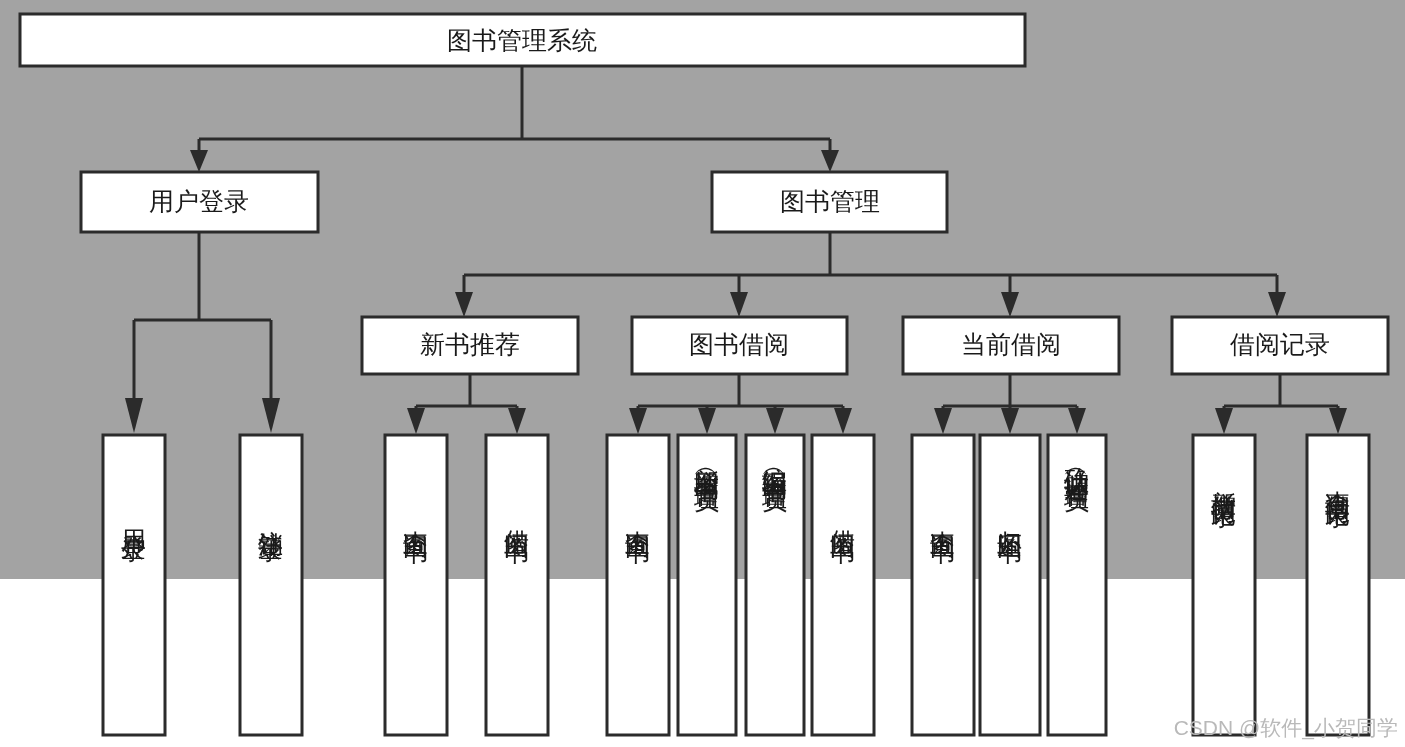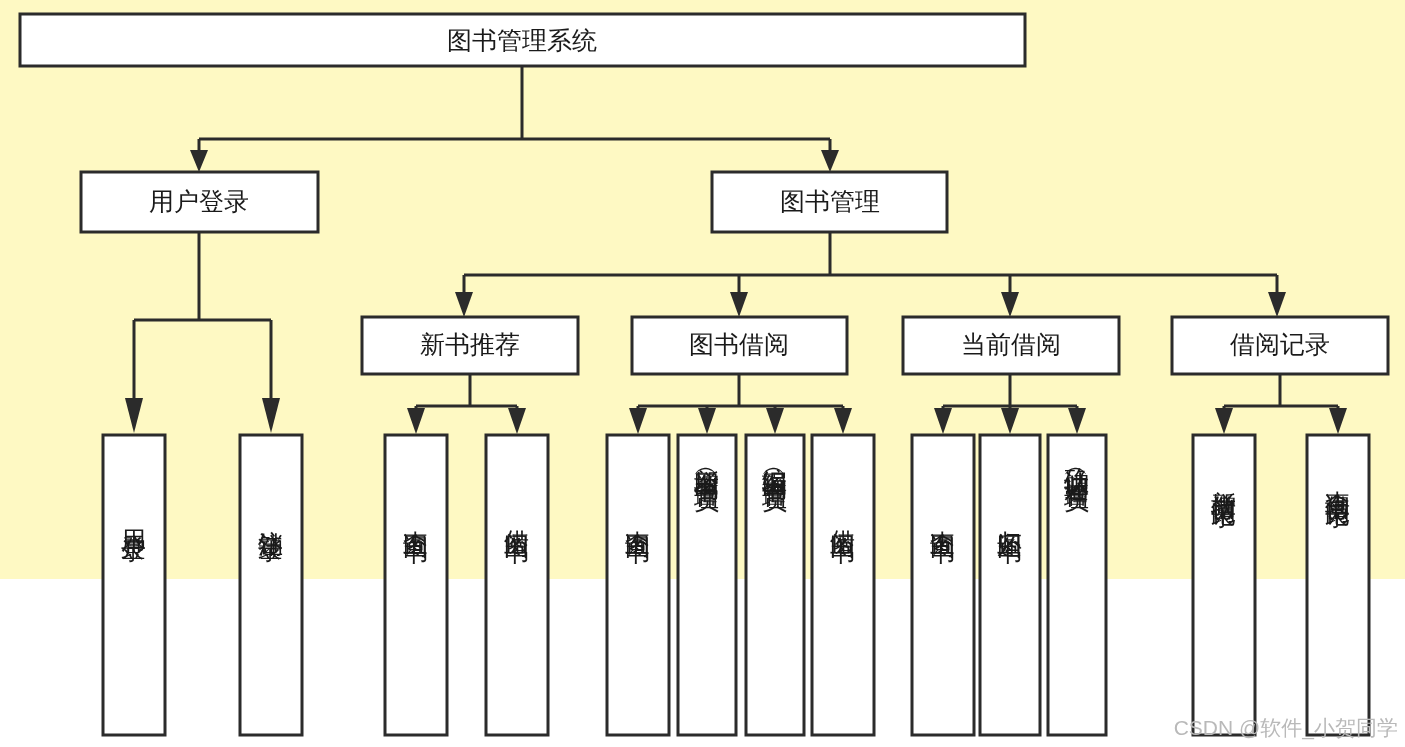--- a/index.html
+++ b/index.html
@@ -11,21 +11,21 @@
   body {
     width: 1405px;
     height: 747px;
     overflow: hidden;
     font-family: "Liberation Sans", "DejaVu Sans", sans-serif;
   }
   #diagram-root {
     position: relative;
     width: 1405px;
     height: 579px;
-    background: #fef9c3;
+    background: #a3a3a3;
   }
   svg#flow-svg {
     position: absolute;
     left: 0;
     top: 0;
     width: 1405px;
     height: 747px;
     display: block;
   }
   .node-rect {

